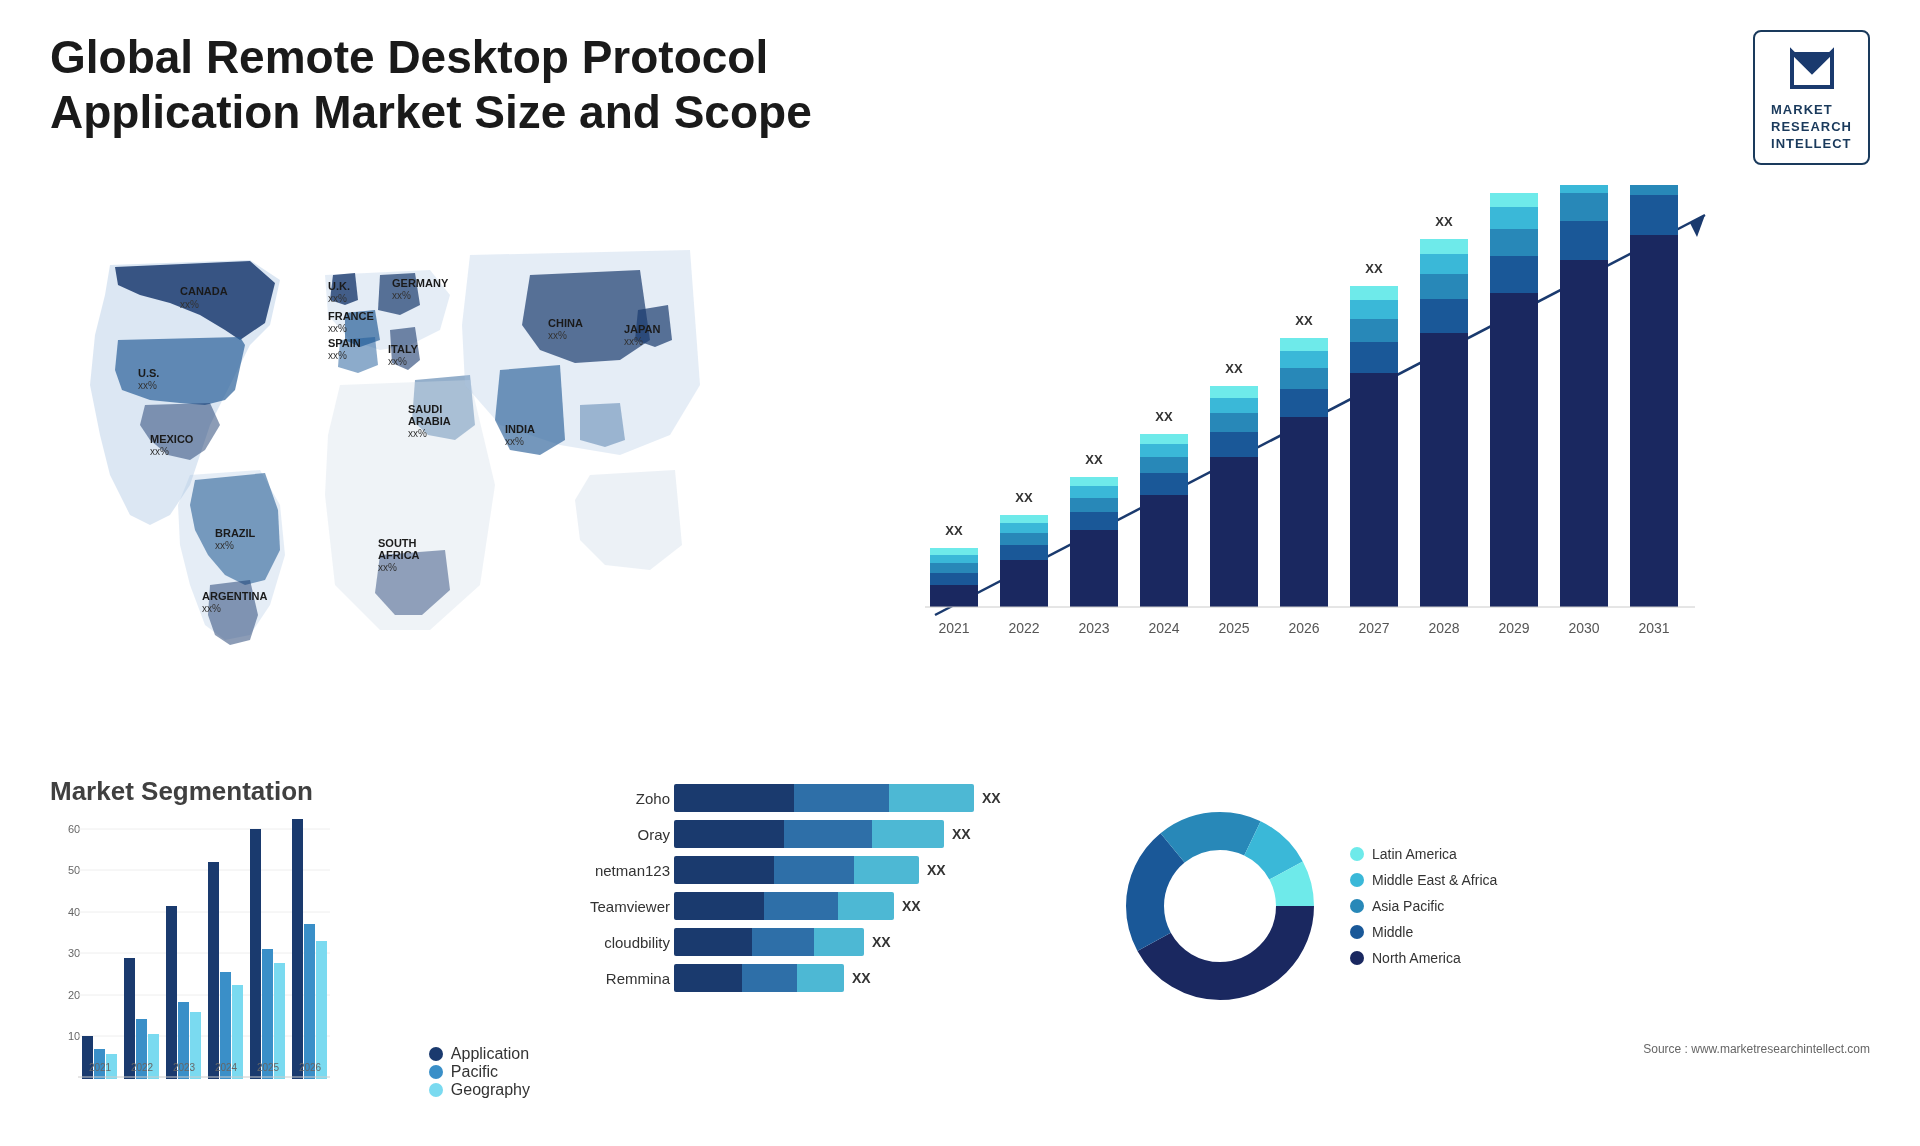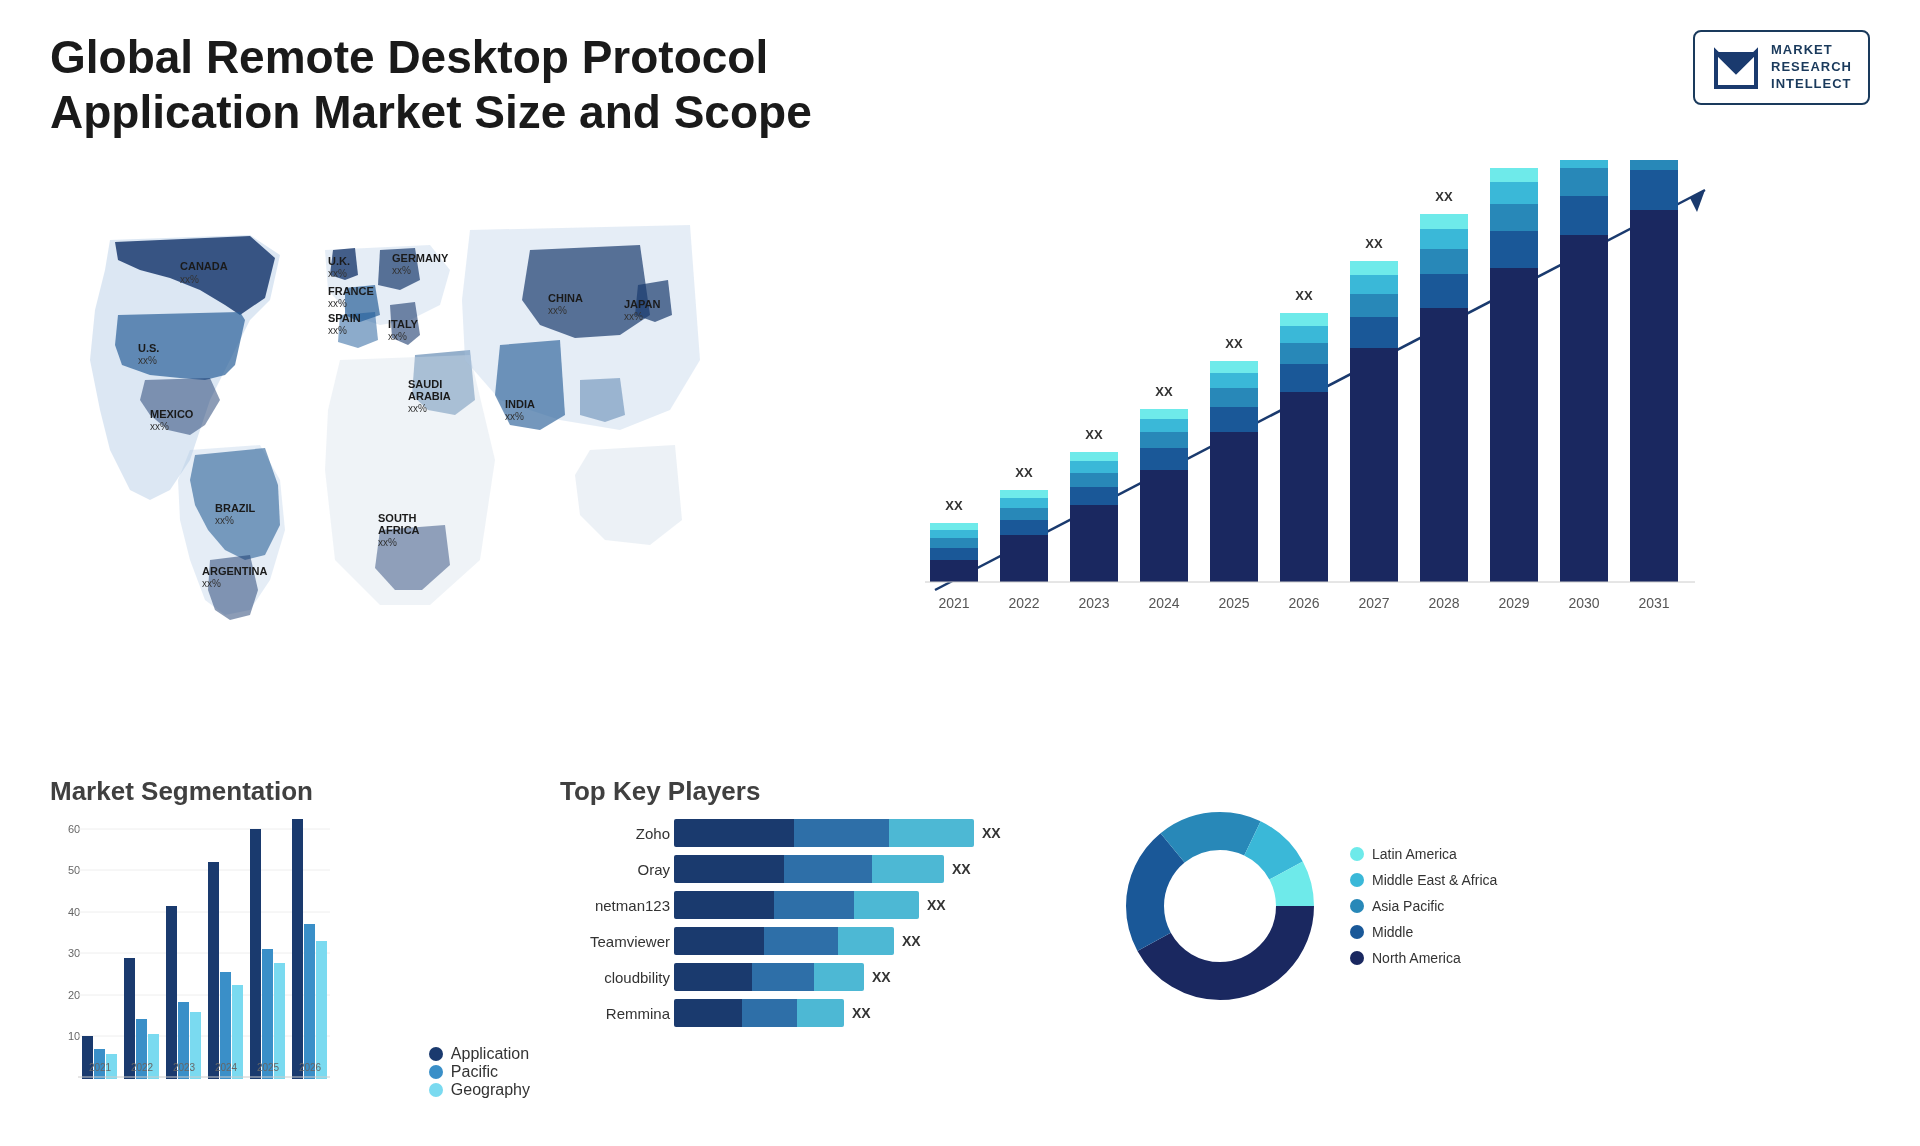--- a/index.html
+++ b/index.html
@@ -38,20 +38,21 @@
       flex-direction: column;
       align-items: flex-end;
     }
     .logo-box {
       border: 2px solid #1a3a5c;
       border-radius: 8px;
       padding: 10px 16px;
       display: flex;
       align-items: center;
       gap: 10px;
+      flex-direction: column;
     }
     .logo-icon {
       width: 50px;
       height: 50px;
     }
     .logo-text {
       font-size: 13px;
       font-weight: 700;
       color: #1a3a5c;
       line-height: 1.3;
@@ -528,21 +529,20 @@
           </div>
           <div class="legend-item">
             <div class="legend-dot" style="background:#7adaf0;"></div>
             <span>Geography</span>
           </div>
         </div>
       </div>
     </div>
 
     <div class="players-section">
-      <div class="section-title">Top Key Players</div>
       <div class="players-chart">
 
         <div class="player-row">
           <div class="player-name">Zoho</div>
           <div class="player-bar-container">
             <div class="player-bar" style="width:300px;">
               <div class="player-bar-seg1" style="width:120px;"></div>
               <div class="player-bar-seg2" style="width:95px;"></div>
               <div class="player-bar-seg3" style="width:85px;"></div>
             </div>
@@ -646,17 +646,18 @@
           <div class="donut-legend-item">
             <div class="donut-legend-dot" style="background:#1a5898;"></div>
             <span>Middle</span>
           </div>
           <div class="donut-legend-item">
             <div class="donut-legend-dot" style="background:#1a2860;"></div>
             <span>North America</span>
           </div>
         </div>
       </div>
+      <div class="source-text">Source : www.marketresearchintellect.com</div>
     </div>
 
   </div>
 
 </div>
 
 </body></html>

